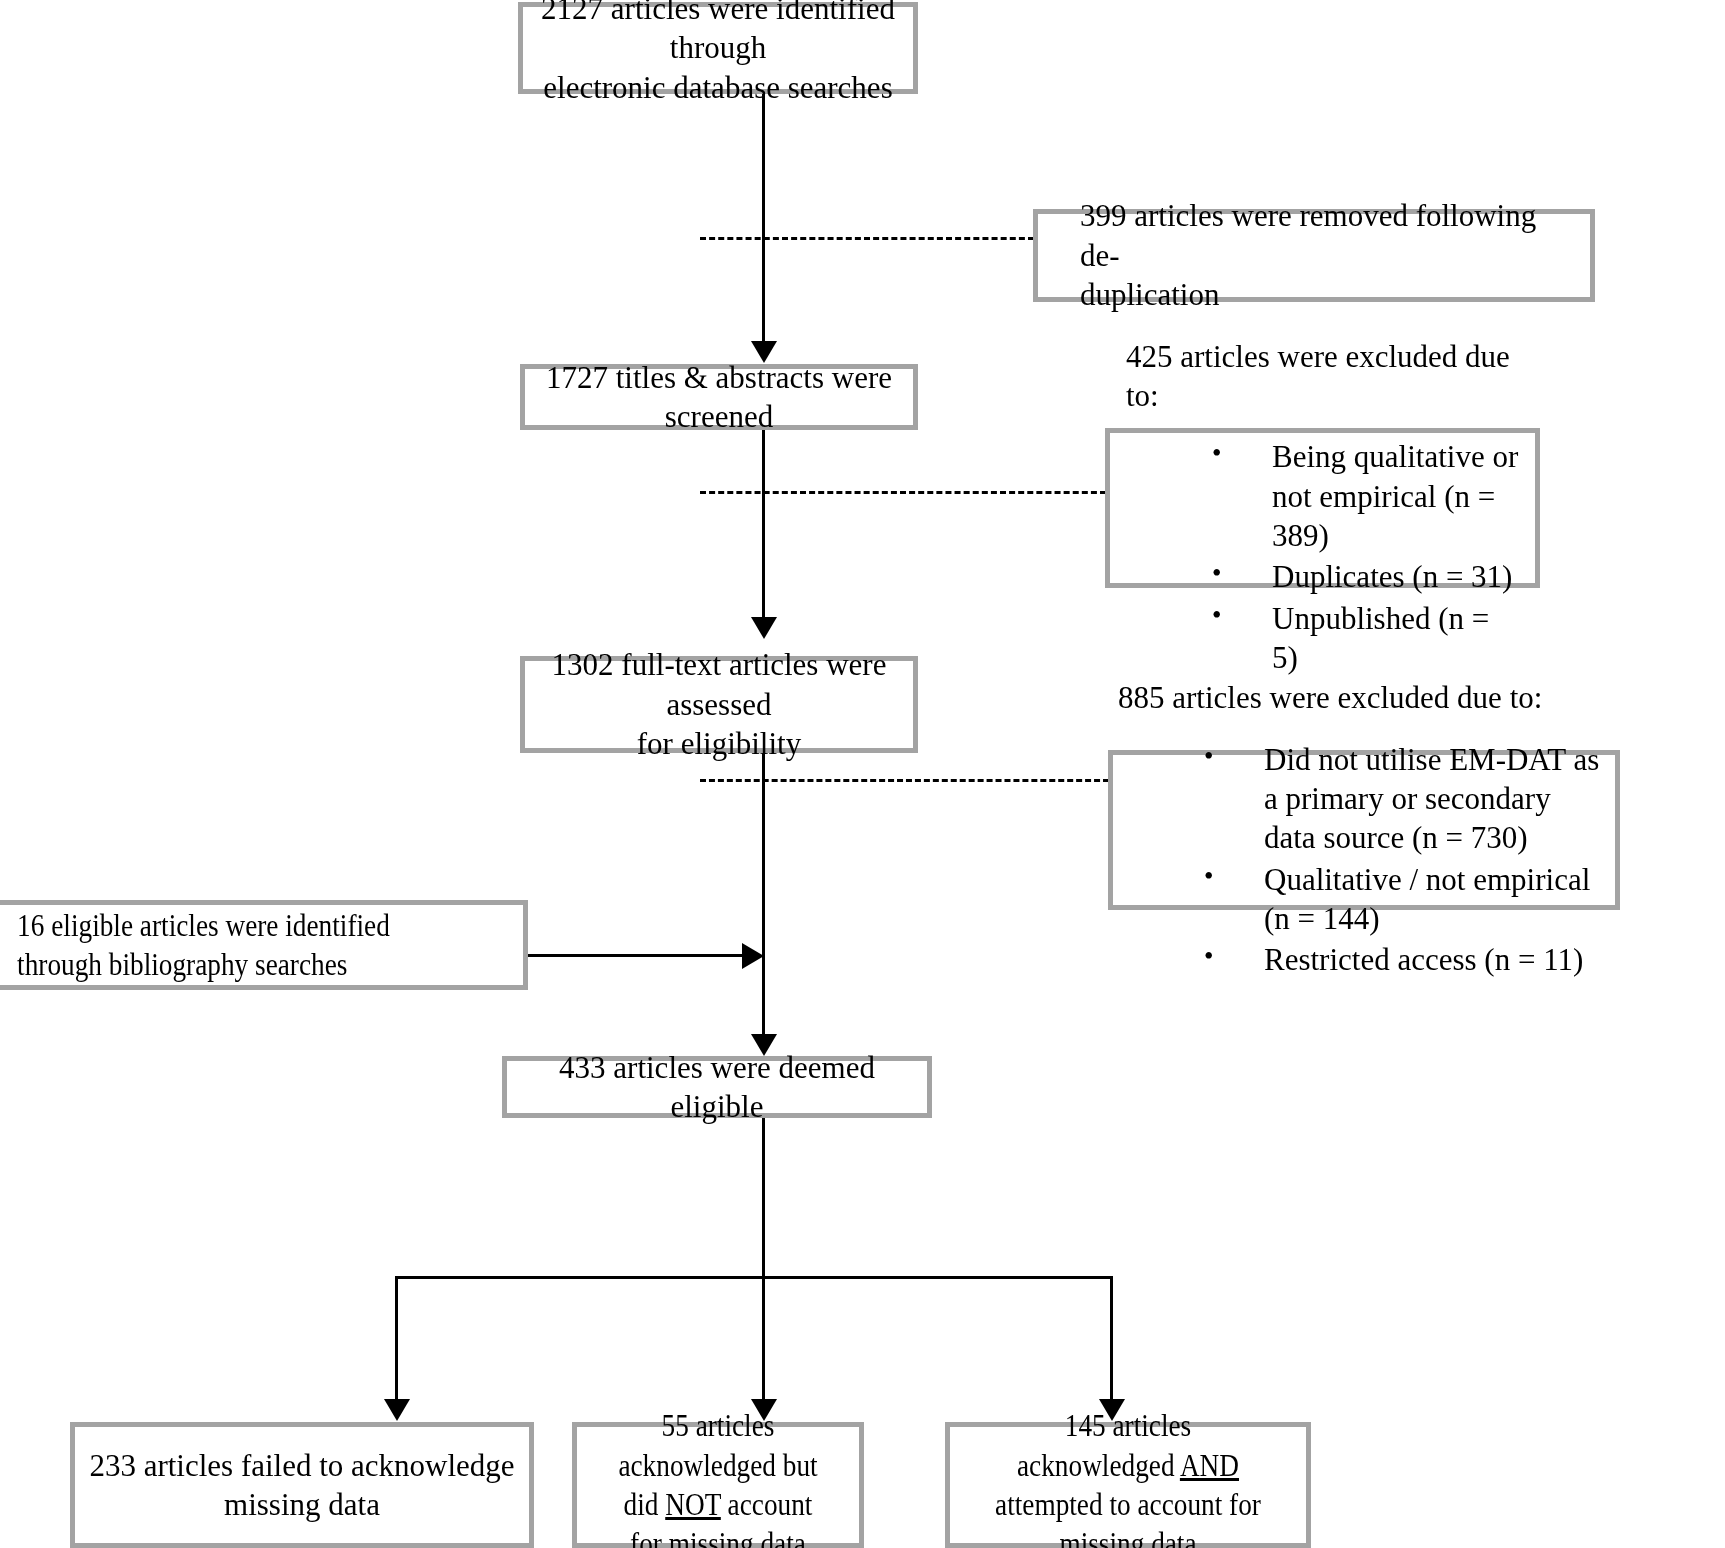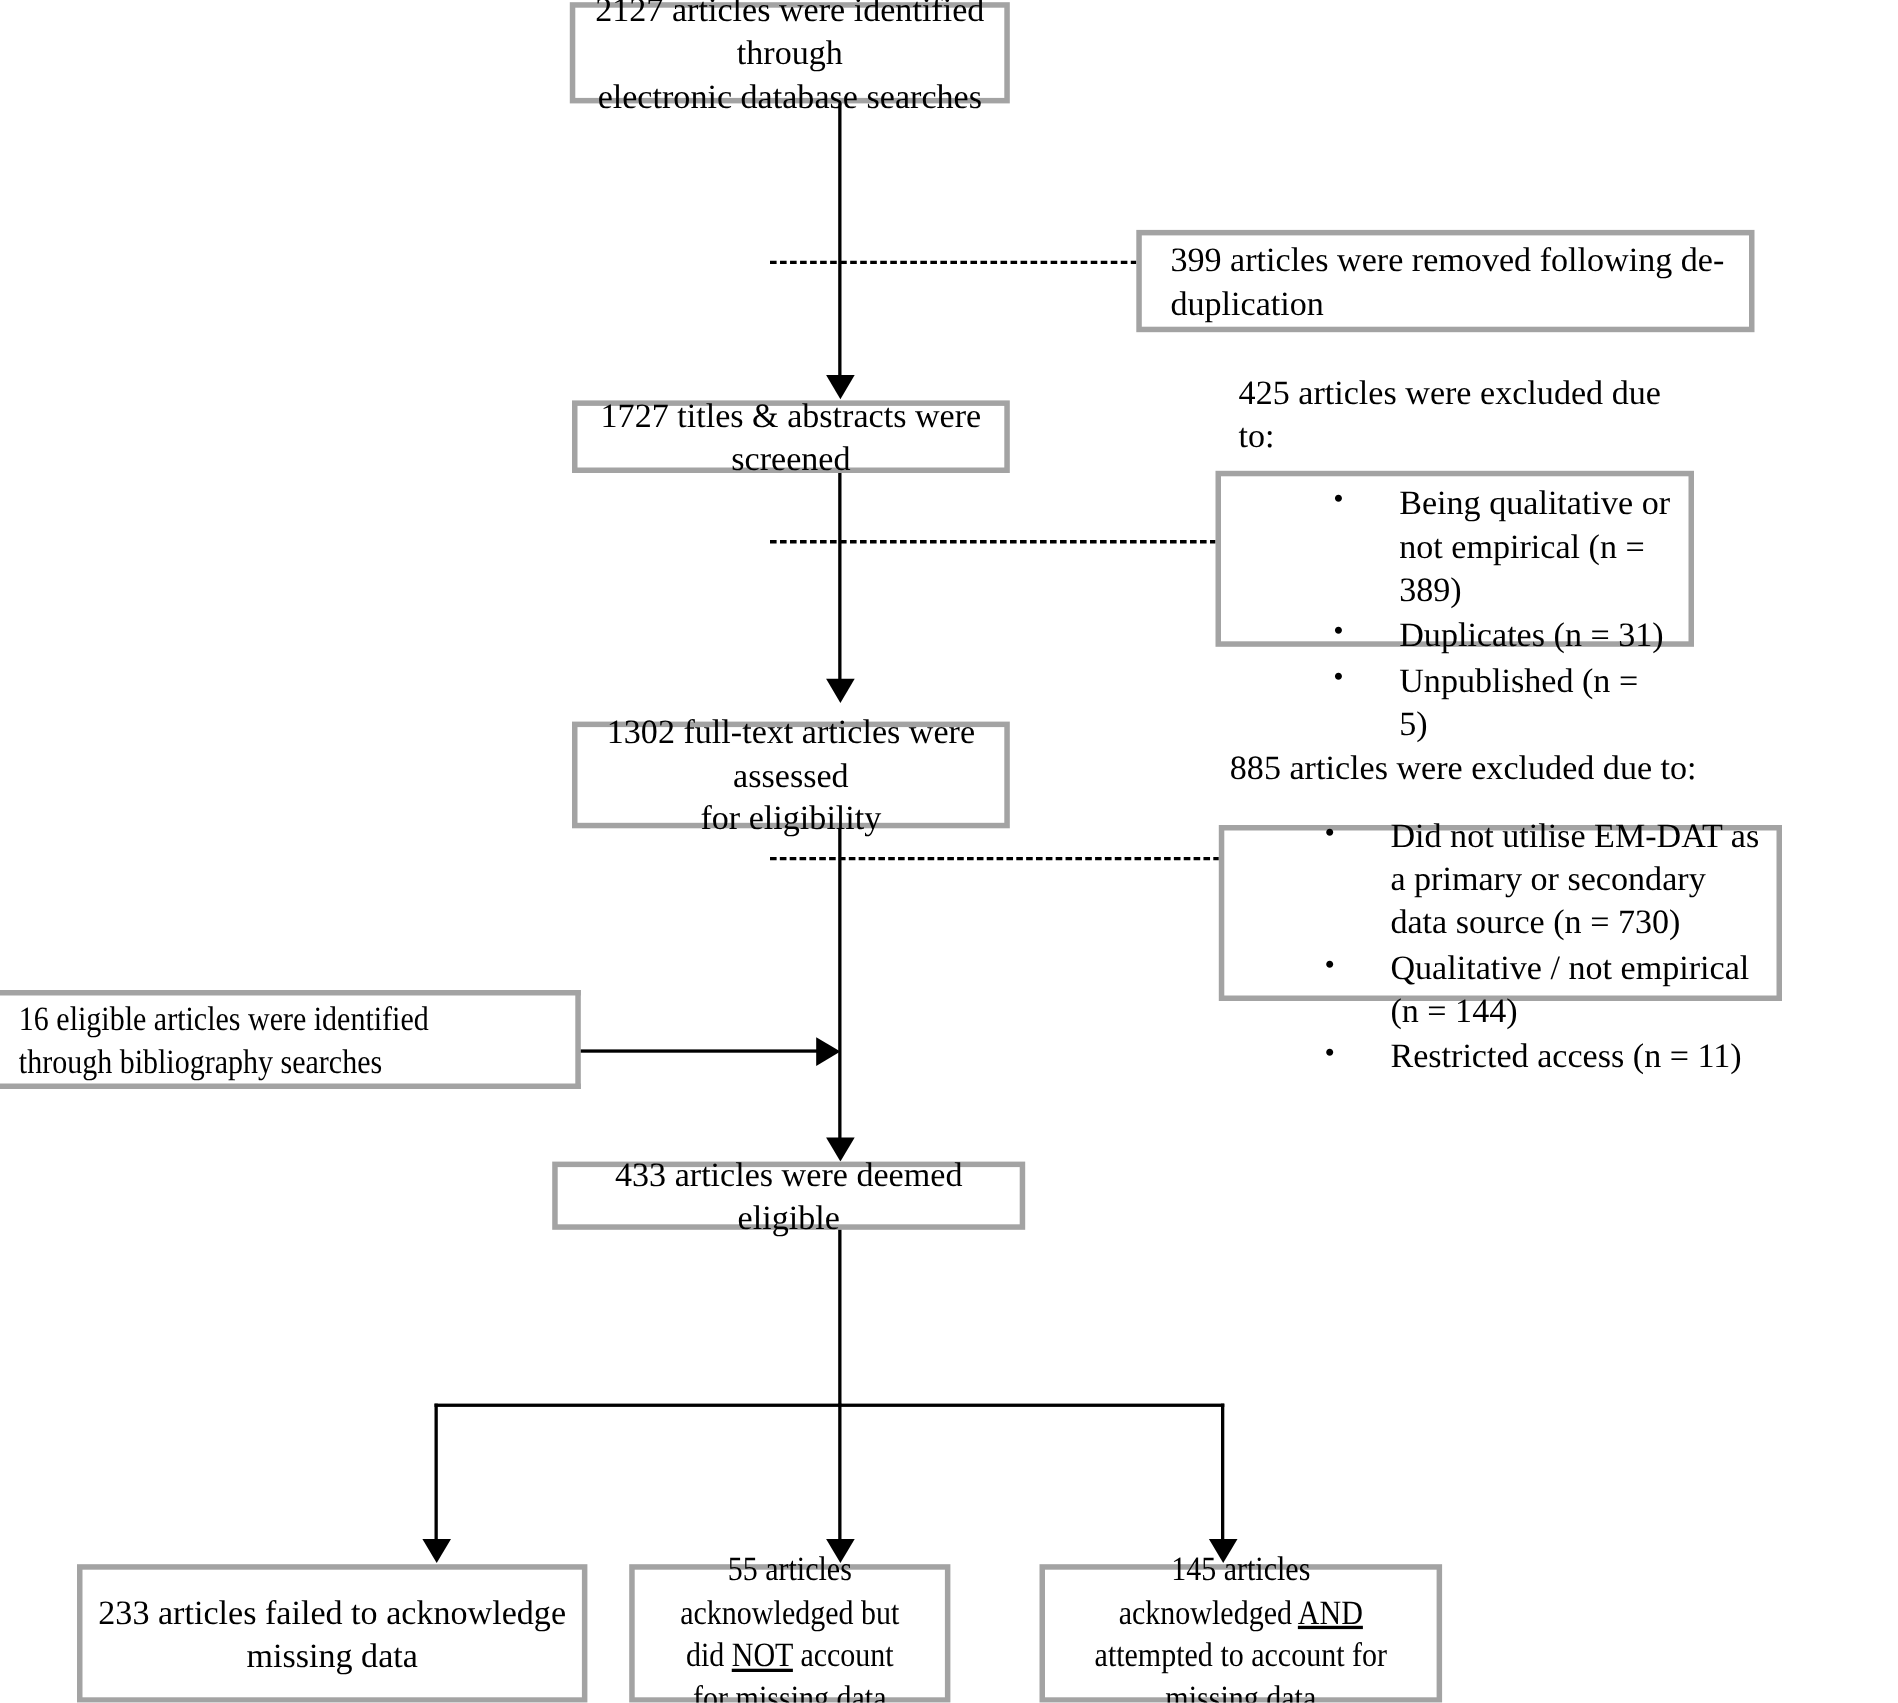--- a/index.html
+++ b/index.html
@@ -103,21 +103,21 @@
       <div>electronic database searches</div>
     </div>
   </div>
 
   <div class="vline" style="left:762px; top:94px; height:248px;"></div>
   <div class="arrow-down" style="left:751px; top:341px;"></div>
 
   <div class="dline" style="left:700px; top:237px; width:334px;"></div>
 
   <div class="box left" style="left:1033px; top:209px; width:562px; height:93px;">
-    <div class="pad" style="padding-left:26px;">
+    <div class="pad" style="padding-left:42px;">
       <div>399 articles were removed following de-</div>
       <div>duplication</div>
     </div>
   </div>
 
   <div class="box center" style="left:520px; top:364px; width:398px; height:66px;">
     <div class="pad">
       <div>1727 titles &amp; abstracts were screened</div>
     </div>
   </div>

